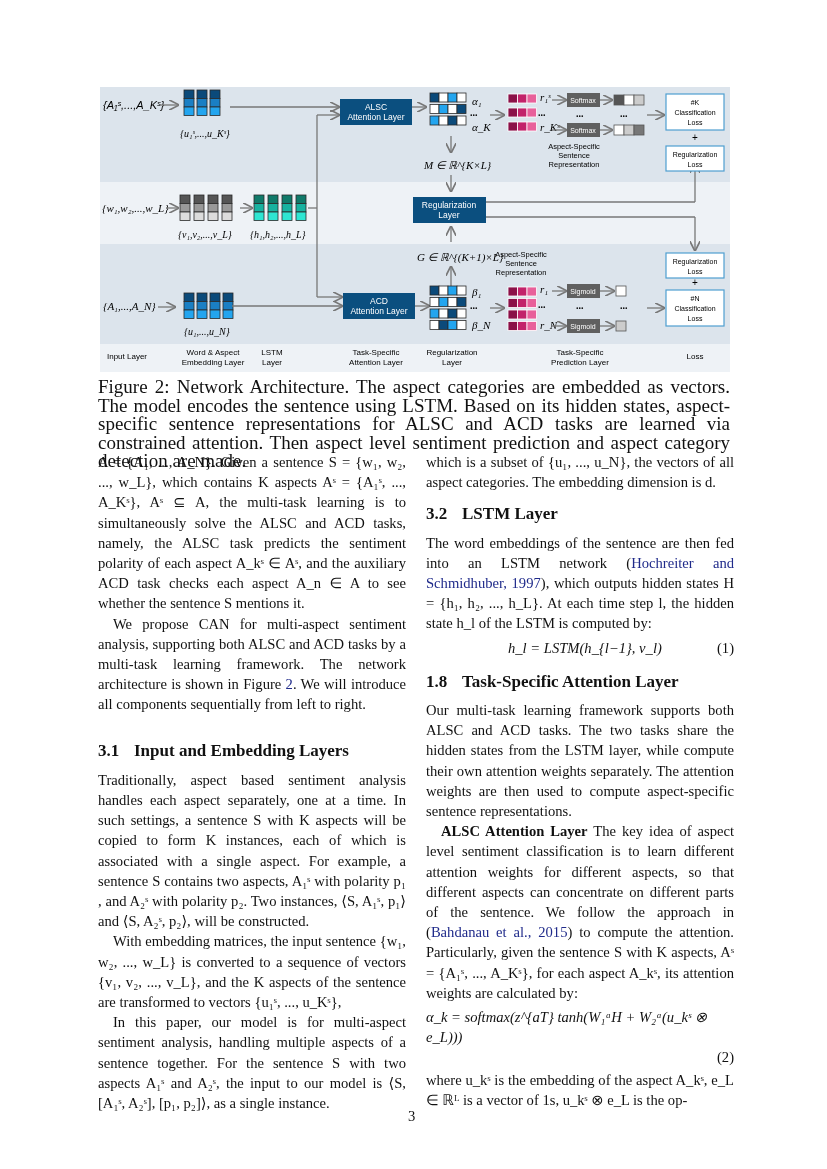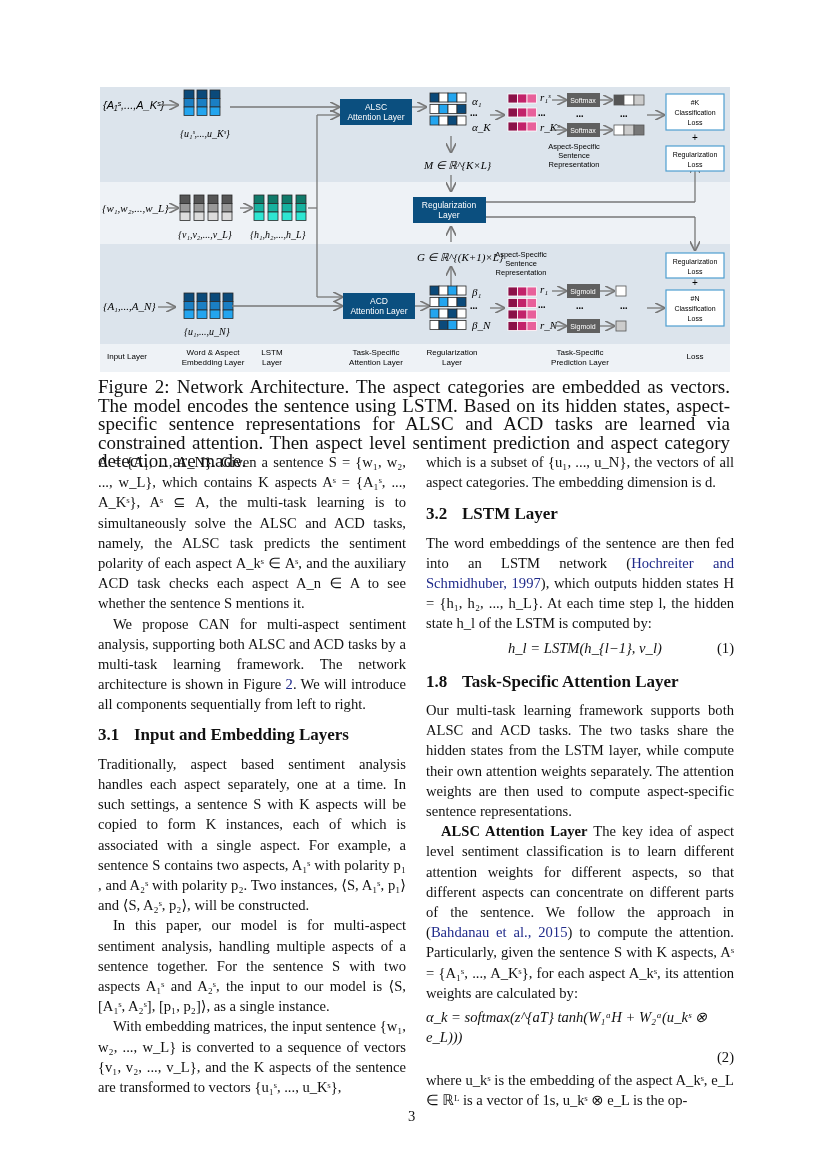--- a/index.html
+++ b/index.html
@@ -349,24 +349,24 @@
         <text x="595" y="272" font-size="8" text-anchor="middle" font-family="Liberation Sans, sans-serif">Loss</text>
       </g>
 </svg>
 </div>
 
 <div class="caption">Figure 2: Network Architecture. The aspect categories are embedded as vectors. The model encodes the sentence using LSTM. Based on its hidden states, aspect-specific sentence representations for ALSC and ACD tasks are learned via constrained attention. Then aspect level sentiment prediction and aspect category detection are made.</div>
 
 <div class="col left">
   <p>A = {A₁, ..., A_N}.  Given a sentence S = {w₁, w₂, ..., w_L}, which contains K aspects Aˢ = {A₁ˢ, ..., A_Kˢ}, Aˢ ⊆ A, the multi-task learning is to simultaneously solve the ALSC and ACD tasks, namely, the ALSC task predicts the sentiment polarity of each aspect A_kˢ ∈ Aˢ, and the auxiliary ACD task checks each aspect A_n ∈ A to see whether the sentence S mentions it.</p>
   <p class="ind"><span>We propose CAN for multi-aspect sentiment analysis, supporting both ALSC and ACD tasks by a multi-task learning framework. The network architecture is shown in Figure </span><span class="cite">2</span><span>. We will introduce all components sequentially from left to right.</span></p>
-  <h3 style="margin-top:10px;margin-bottom:9px;"><span class="num">3.1</span><span>Input and Embedding Layers</span></h3>
+  <h3 style="margin-top:26px;margin-bottom:9px;"><span class="num">3.1</span><span>Input and Embedding Layers</span></h3>
   <p>Traditionally, aspect based sentiment analysis handles each aspect separately, one at a time.  In such settings, a sentence S with K aspects will be copied to form K instances, each of which is associated with a single aspect.  For example, a sentence S contains two aspects, A₁ˢ with polarity p₁ , and A₂ˢ with polarity p₂. Two instances, ⟨S, A₁ˢ, p₁⟩ and ⟨S, A₂ˢ, p₂⟩, will be constructed.</p>
+  <p class="ind">With embedding matrices, the input sentence {w₁, w₂, ..., w_L} is converted to a sequence of vectors {v₁, v₂, ..., v_L}, and the K aspects of the sentence are transformed to vectors {u₁ˢ, ..., u_Kˢ},</p>
   <p class="ind">In this paper, our model is for multi-aspect sentiment analysis, handling multiple aspects of a sentence together.  For the sentence S with two aspects A₁ˢ and A₂ˢ, the input to our model is ⟨S, [A₁ˢ, A₂ˢ], [p₁, p₂]⟩, as a single instance.</p>
-  <p class="ind">With embedding matrices, the input sentence {w₁, w₂, ..., w_L} is converted to a sequence of vectors {v₁, v₂, ..., v_L}, and the K aspects of the sentence are transformed to vectors {u₁ˢ, ..., u_Kˢ},</p>
 </div>
 
 <div class="col right">
   <p>which is a subset of {u₁, ..., u_N}, the vectors of all aspect categories. The embedding dimension is d.</p>
   <h3 style="margin-top:12px;margin-bottom:8px;"><span class="num">3.2</span><span>LSTM Layer</span></h3>
   <p><span>The word embeddings of the sentence are then fed into an LSTM network (</span><span class="cite">Hochreiter and Schmidhuber, 1997</span><span>), which outputs hidden states H = {h₁, h₂, ..., h_L}.  At each time step l, the hidden state h_l of the LSTM is computed by:</span></p>
   <div class="eq">
       <span class="math">h_l = LSTM(h_{l−1}, v_l)</span>
       <span>(1)</span>
     </div>

